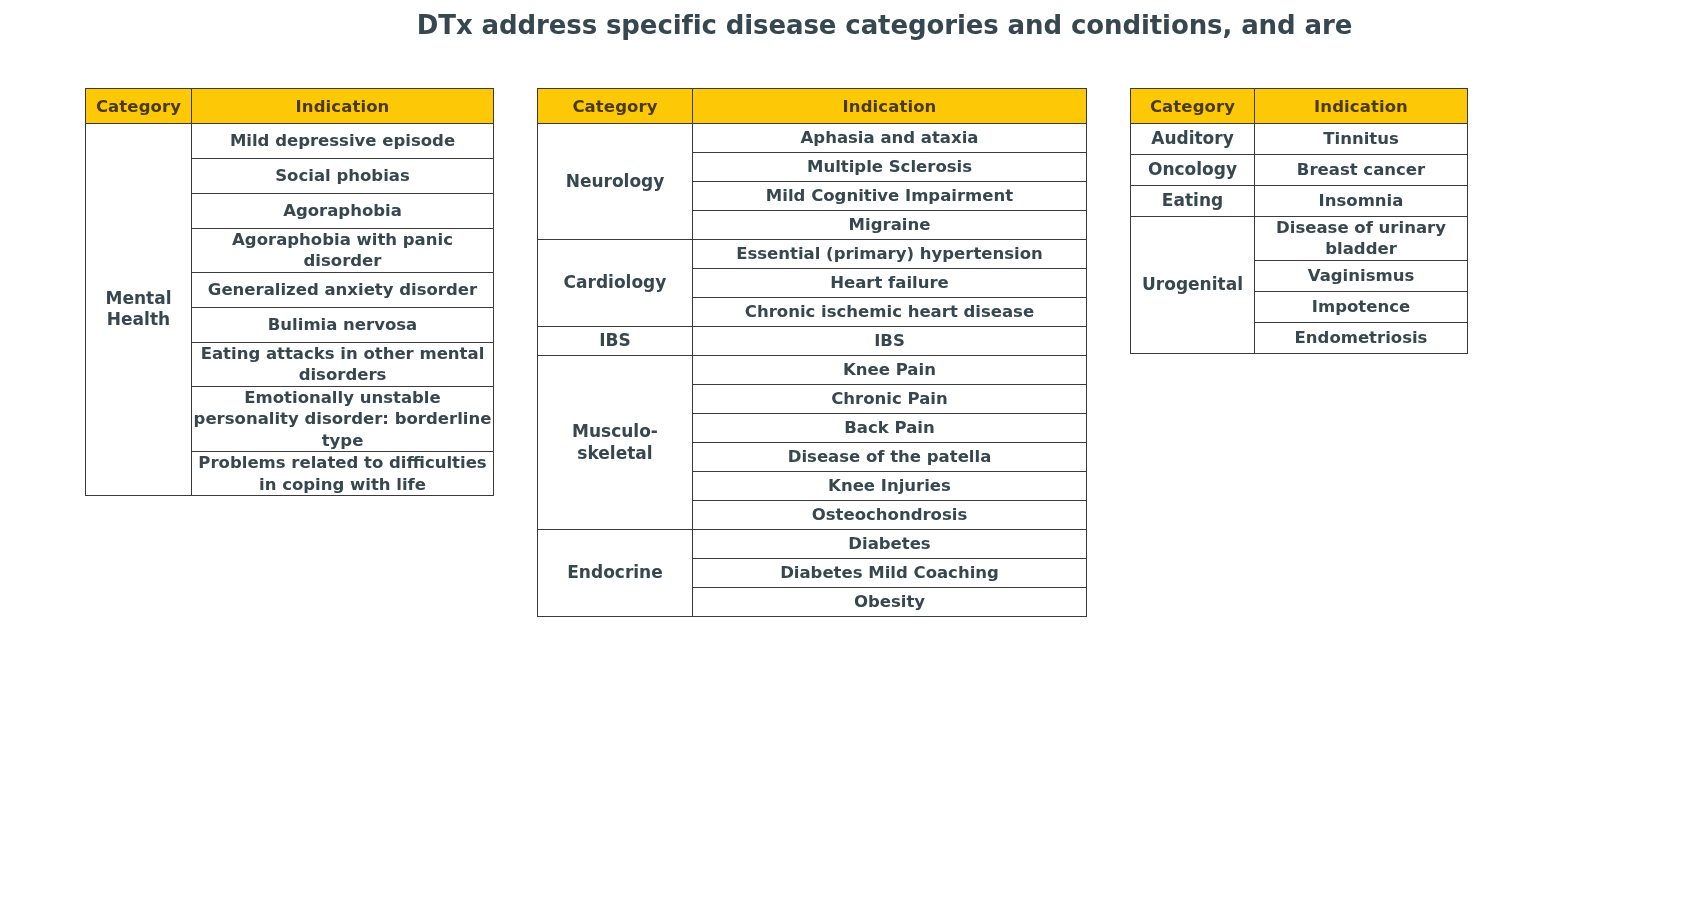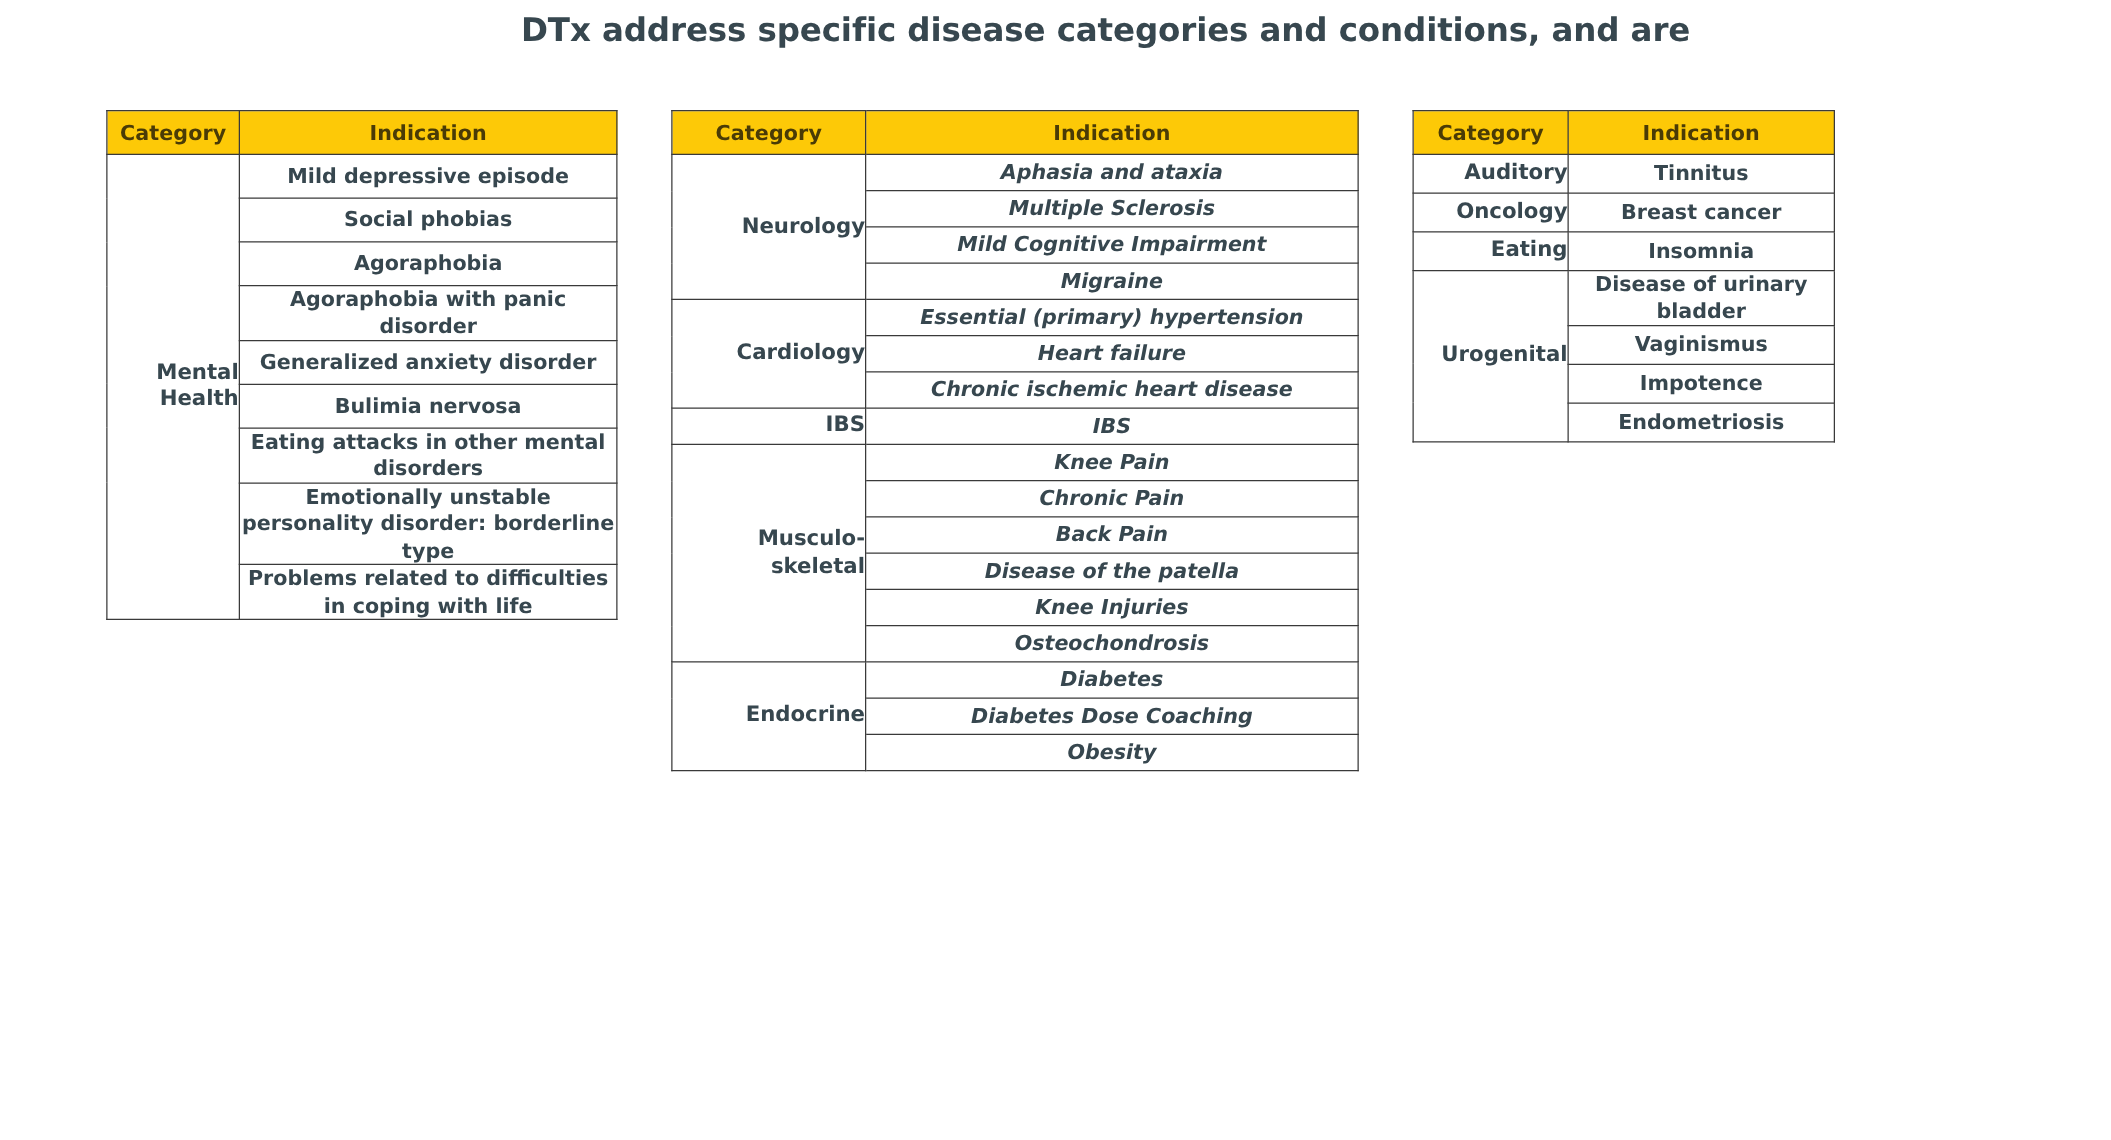--- a/index.html
+++ b/index.html
@@ -48,21 +48,21 @@
   }
   .dtx-table th {
     background: #FDC907;
     color: #4a3b06;
     font-size: 16.5px;
     text-align: center;
     height: 34px;
     letter-spacing: 0.1px;
   }
   .cat-cell {
-    text-align: right;
+    text-align: center;
     font-size: 17px;
     line-height: 1.28;
     color: #37474F;
     padding: 4px 2px;
   }
   .ind-cell {
     text-align: center;
     font-size: 16.5px;
     line-height: 1.30;
     color: #37474F;
@@ -72,21 +72,21 @@
   
   #table-mental-health { left: 85px; top: 88px; width: 408px; }
   #table-mental-health col.c-cat { width: 106px; }
   #table-mental-health col.c-ind { width: 302px; }
   #table-mental-health .ind-cell { height: 34px; }
 
   
   #table-middle { left: 537px; top: 88px; width: 549px; }
   #table-middle col.c-cat { width: 155px; }
   #table-middle col.c-ind { width: 394px; }
-  #table-middle .ind-cell { height: 28px; font-style: italic; }
+  #table-middle .ind-cell { height: 28px; }
 
   
   #table-right { left: 1130px; top: 88px; width: 337px; }
   #table-right col.c-cat { width: 124px; }
   #table-right col.c-ind { width: 213px; }
   #table-right .ind-cell { height: 30px; }
 </style>
 </head>
 <body>
 
@@ -204,21 +204,21 @@
     </tr>
     <tr>
       <td class="ind-cell">Osteochondrosis</td>
     </tr>
 
     <tr>
       <td class="cat-cell" rowspan="3">Endocrine</td>
       <td class="ind-cell">Diabetes</td>
     </tr>
     <tr>
-      <td class="ind-cell">Diabetes Dose Coaching</td>
+      <td class="ind-cell">Diabetes Mild Coaching</td>
     </tr>
     <tr>
       <td class="ind-cell">Obesity</td>
     </tr>
   </tbody>
 </table>
 
 <table class="dtx-table" id="table-right">
   <colgroup>
       <col class="c-cat">

